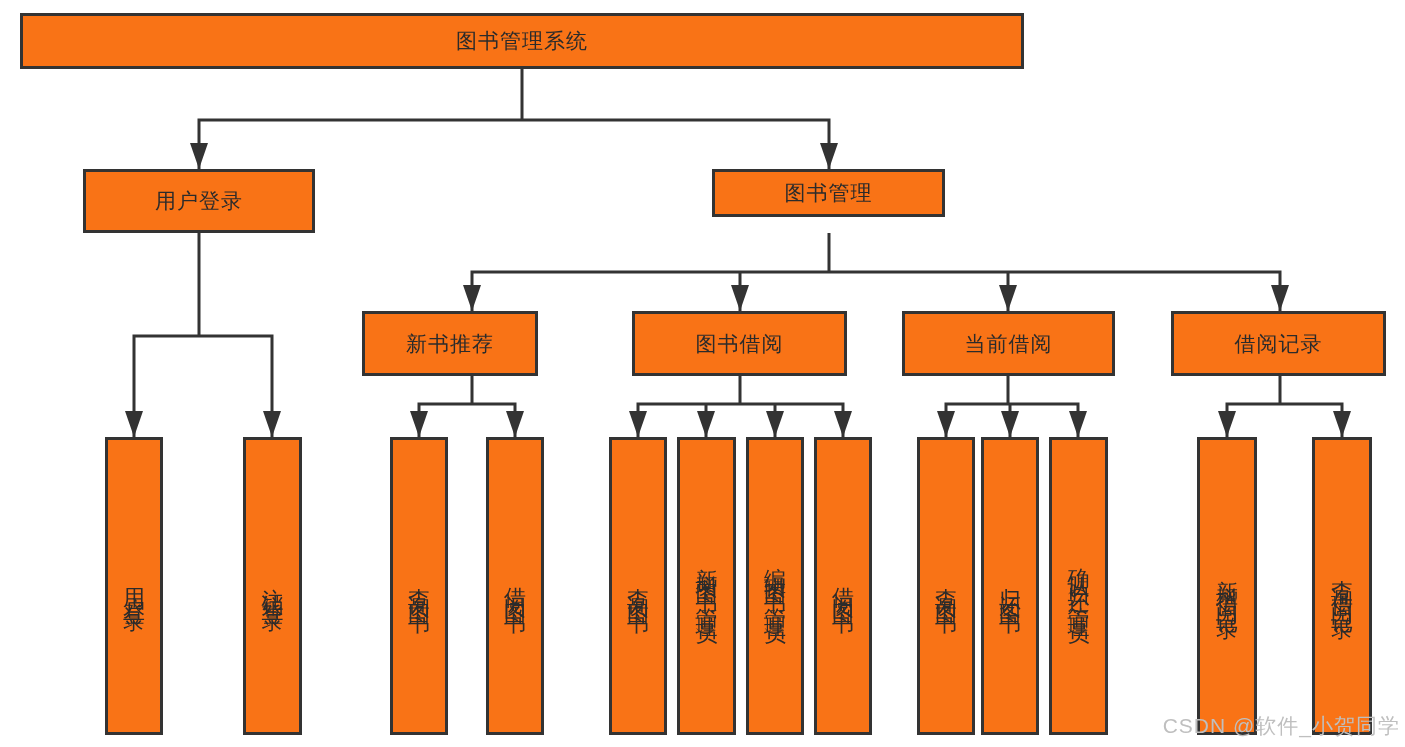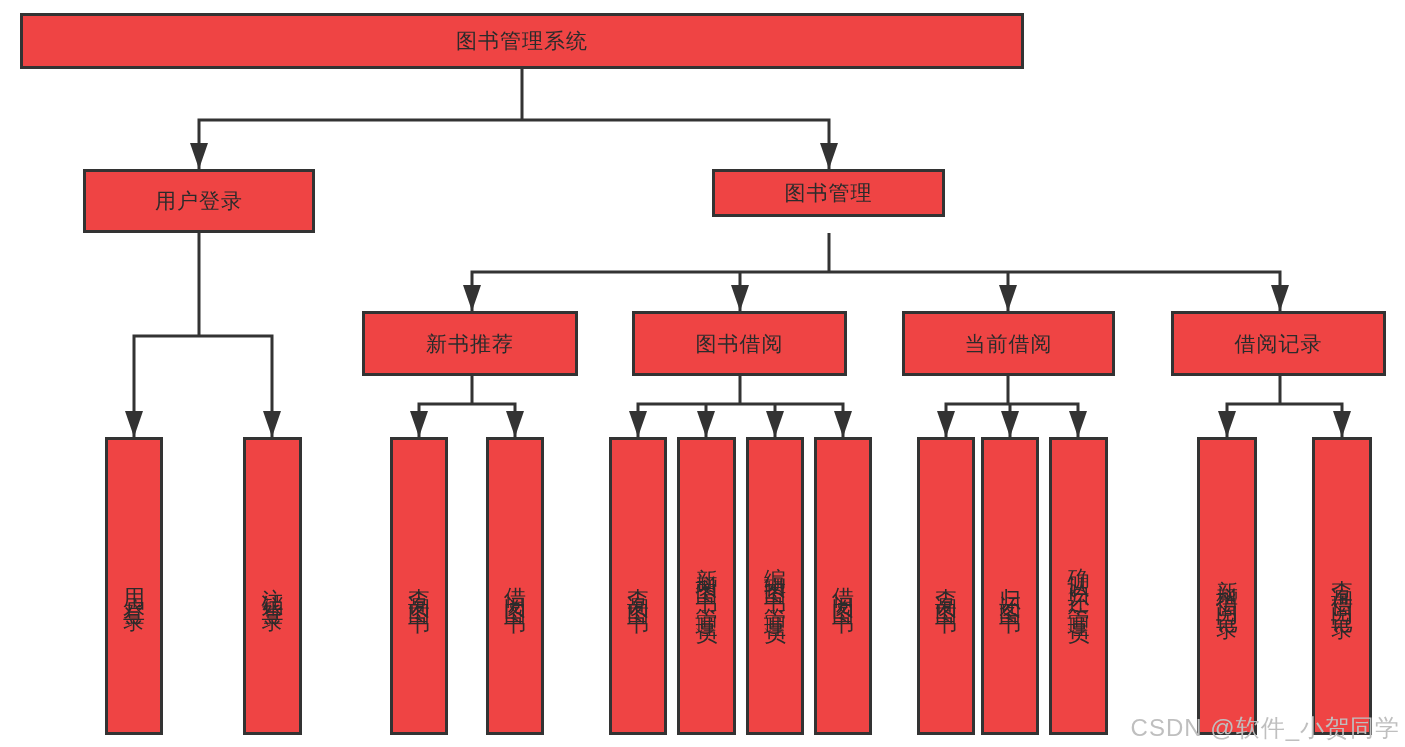--- a/index.html
+++ b/index.html
@@ -9,40 +9,40 @@
     background:#ffffff;
     font-family:"Liberation Sans", sans-serif;
     color:#2b2b2b;
     overflow:hidden;
   }
   .wires { position:absolute; left:0; top:0; }
   .node {
     position:absolute;
     box-sizing:border-box;
     border:3px solid #333333;
-    background:#ef4444;
+    background:#f97316;
     display:flex;
     align-items:center;
     justify-content:center;
     text-align:center;
   }
   .node.h { font-size:21px; letter-spacing:1px; }
   .node.v { top:437px; height:298px; }
   .node.v .vtext {
     writing-mode:vertical-rl;
     text-orientation:mixed;
     font-size:22px;
     letter-spacing:8px;
     line-height:1;
     white-space:nowrap;
   }
   .watermark {
     position:absolute;
     top:712px; right:5px;
-    font-size:24px;
+    font-size:21px;
     color:#bfbfbf;
     letter-spacing:1px;
     z-index:5;
     white-space:nowrap;
   }
 </style>
 </head>
 <body>
 
 <div class="canvas">
@@ -76,21 +76,21 @@
       <polygon points="1218,411 1236,411 1227,437"></polygon>
       <polygon points="1333,411 1351,411 1342,437"></polygon>
     </g>
   </svg>
 
   <div class="node h" style="left:20px;top:13px;width:1004px;height:56px">图书管理系统</div>
 
   <div class="node h" style="left:83px;top:169px;width:232px;height:64px">用户登录</div>
   <div class="node h" style="left:712px;top:169px;width:233px;height:48px">图书管理</div>
 
-  <div class="node h" style="left:362px;top:311px;width:216px;height:65px">新书推荐</div>
+  <div class="node h" style="left:362px;top:311px;width:176px;height:65px">新书推荐</div>
   <div class="node h" style="left:632px;top:311px;width:215px;height:65px">图书借阅</div>
   <div class="node h" style="left:902px;top:311px;width:213px;height:65px">当前借阅</div>
   <div class="node h" style="left:1171px;top:311px;width:215px;height:65px">借阅记录</div>
 
   <div class="node v" style="left:105px;width:58px">
     <span class="vtext">用户登录</span>
   </div>
   <div class="node v" style="left:243px;width:59px">
     <span class="vtext">注销登录</span>
   </div>

